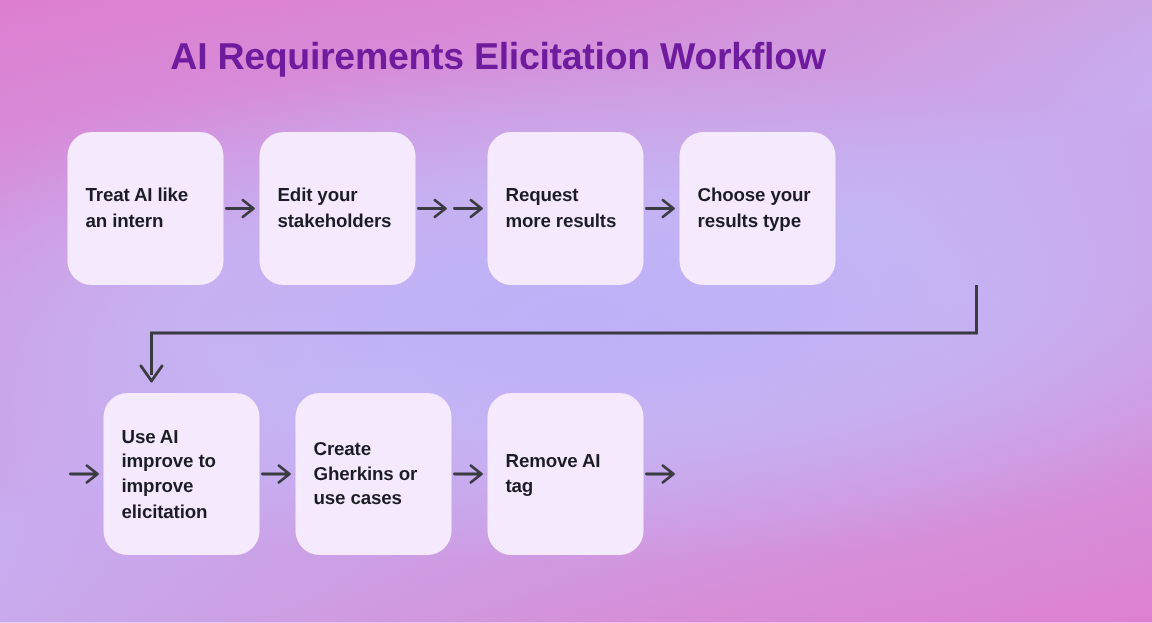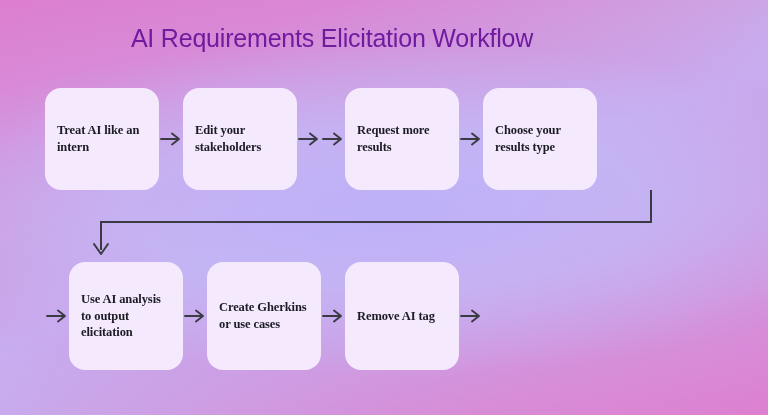--- a/index.html
+++ b/index.html
@@ -38,47 +38,46 @@
   }
 
   
   .title {
     position: absolute;
     left: 0;
     top: 24px;
     width: 664px;
     text-align: center;
     font-size: 25px;
-    font-weight: normal;
+    font-weight: bold;
     color: #6f1b9e;
     letter-spacing: -0.2px;
     white-space: nowrap;
   }
 
   
   .row {
     position: absolute;
     left: 45px;
     display: flex;
     align-items: center;
   }
 
   .row-1 { top: 88px; }
   .row-2 { top: 262px; }
 
   .node {
-    width: 114px;
+    width: 104px;
     height: 102px;
     background: #f4e9fd;
     border-radius: 16px;
     display: flex;
     align-items: center;
     padding: 0 12px;
     flex: 0 0 auto;
-    font-family: Liberation Serif, serif;
   }
 
   .row-2 .node { height: 108px; }
 
   .node-label {
     font-size: 12.5px;
     font-weight: bold;
     color: #1c1c24;
     line-height: 1.33;
     letter-spacing: -0.1px;
@@ -166,21 +165,21 @@
   <div class="row row-2">
 
 
     <div class="arrow-h">
       <svg width="22" height="16" viewBox="0 0 22 16">
         <path d="M1 8 H18 M12 2.5 L19 8 L12 13.5" fill="none" stroke="#3a3a42" stroke-width="1.9" stroke-linecap="round" stroke-linejoin="round"></path>
       </svg>
     </div>
 
     <div class="node">
-      <span class="node-label">Use AI analysis to output elicitation</span>
+      <span class="node-label">Use AI improve to improve elicitation</span>
     </div>
 
     <div class="arrow-h">
       <svg width="22" height="16" viewBox="0 0 22 16">
         <path d="M1 8 H18 M12 2.5 L19 8 L12 13.5" fill="none" stroke="#3a3a42" stroke-width="1.9" stroke-linecap="round" stroke-linejoin="round"></path>
       </svg>
     </div>
 
     <div class="node">
       <span class="node-label">Create Gherkins or use cases</span>

